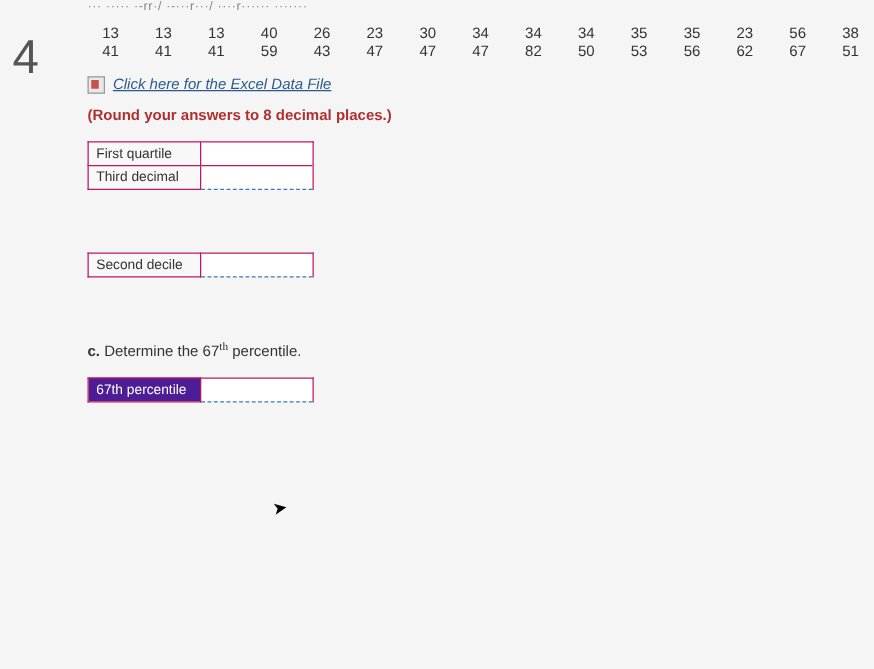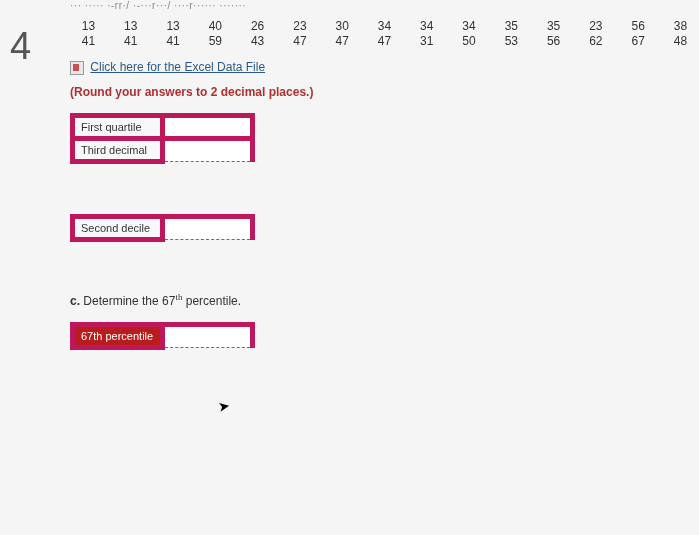--- a/index.html
+++ b/index.html
@@ -41,20 +41,21 @@
     .data-cell {
       width: 37px;
       text-align: center;
       font-size: 12px;
       color: #333;
     }
     .excel-link {
       margin-top: 12px;
       margin-left: 15px;
       margin-bottom: 10px;
+      font-style: italic;
     }
     .excel-link a {
       color: #2a5a8a;
       text-decoration: underline;
       font-size: 12px;
     }
     .excel-icon {
       display: inline-block;
       width: 14px;
       height: 14px;
@@ -87,36 +88,36 @@
     .part-label {
       font-size: 12px;
       margin-bottom: 14px;
     }
     .part-label b { font-weight: bold; }
     .answer-table {
       border-collapse: collapse;
       margin-bottom: 50px;
     }
     .answer-table td {
-      border: 5px solid #be185d;
+      border: 1px solid #be185d;
       font-size: 11px;
       padding: 3px 6px;
       height: 16px;
     }
     .answer-table .label-cell {
       background: #f8f8f8;
       width: 90px;
     }
     .answer-table .input-cell {
       width: 90px;
       background: #fff;
       border-bottom: 1px dashed #3a7ab0;
     }
     .answer-table .label-cell.selected {
-      background: #b91c1c;
+      background: #4c1d95;
       color: #fff;
     }
     .sup { font-size: 9px; vertical-align: super; font-family: Liberation Serif, serif; }
     .cursor {
       position: absolute;
       left: 218px;
       top: 398px;
       font-size: 14px;
       color: #000;
       transform: rotate(-10deg);
@@ -151,35 +152,35 @@
   </div>
   <div class="data-row">
     <div class="data-cell">41</div>
     <div class="data-cell">41</div>
     <div class="data-cell">41</div>
     <div class="data-cell">59</div>
     <div class="data-cell">43</div>
     <div class="data-cell">47</div>
     <div class="data-cell">47</div>
     <div class="data-cell">47</div>
-    <div class="data-cell">31</div>
+    <div class="data-cell">82</div>
     <div class="data-cell">50</div>
     <div class="data-cell">53</div>
     <div class="data-cell">56</div>
     <div class="data-cell">62</div>
     <div class="data-cell">67</div>
-    <div class="data-cell">48</div>
+    <div class="data-cell">51</div>
   </div>
 
   <div class="excel-link">
     <span class="excel-icon"></span>
     <a href="#">Click here for the Excel Data File</a>
   </div>
 
-  <div class="round-note">(Round your answers to 2 decimal places.)</div>
+  <div class="round-note">(Round your answers to 8 decimal places.)</div>
 
   <div class="part">
     <table class="answer-table">
       <tbody>
           <tr>
         <td class="label-cell">First quartile</td>
         <td class="input-cell"></td>
       </tr>
       <tr>
         <td class="label-cell">Third decimal</td>

